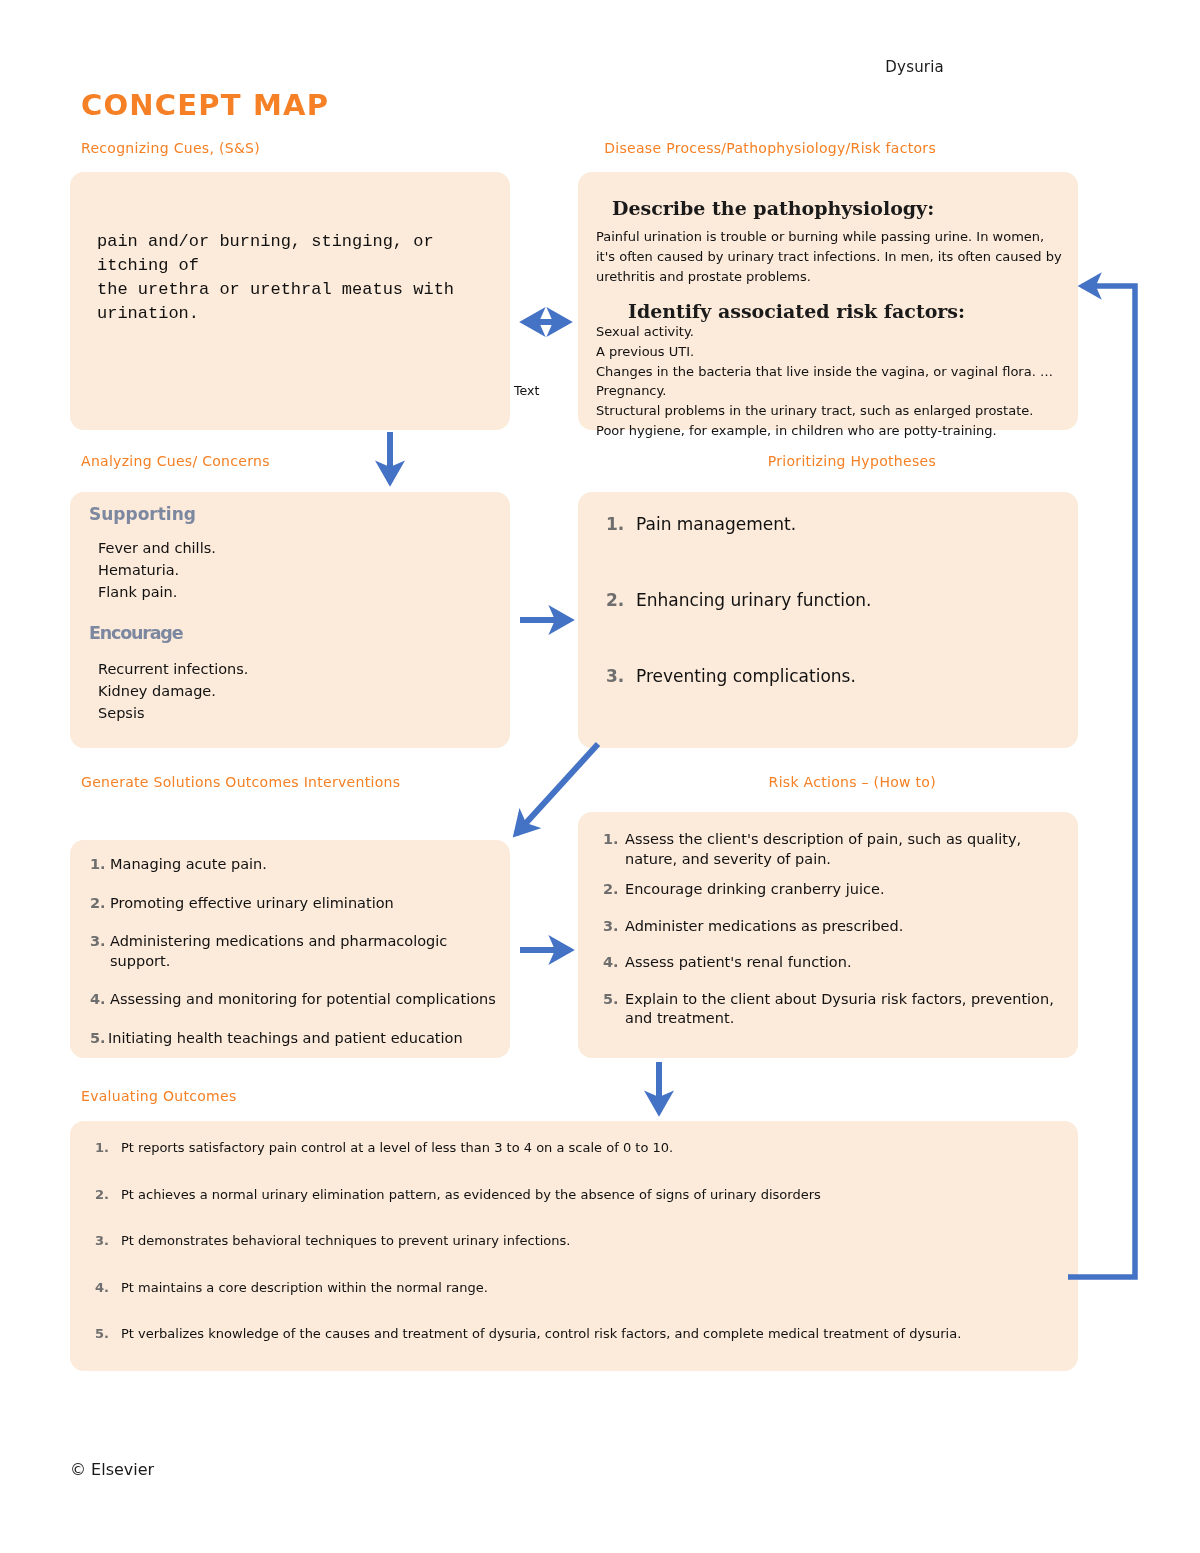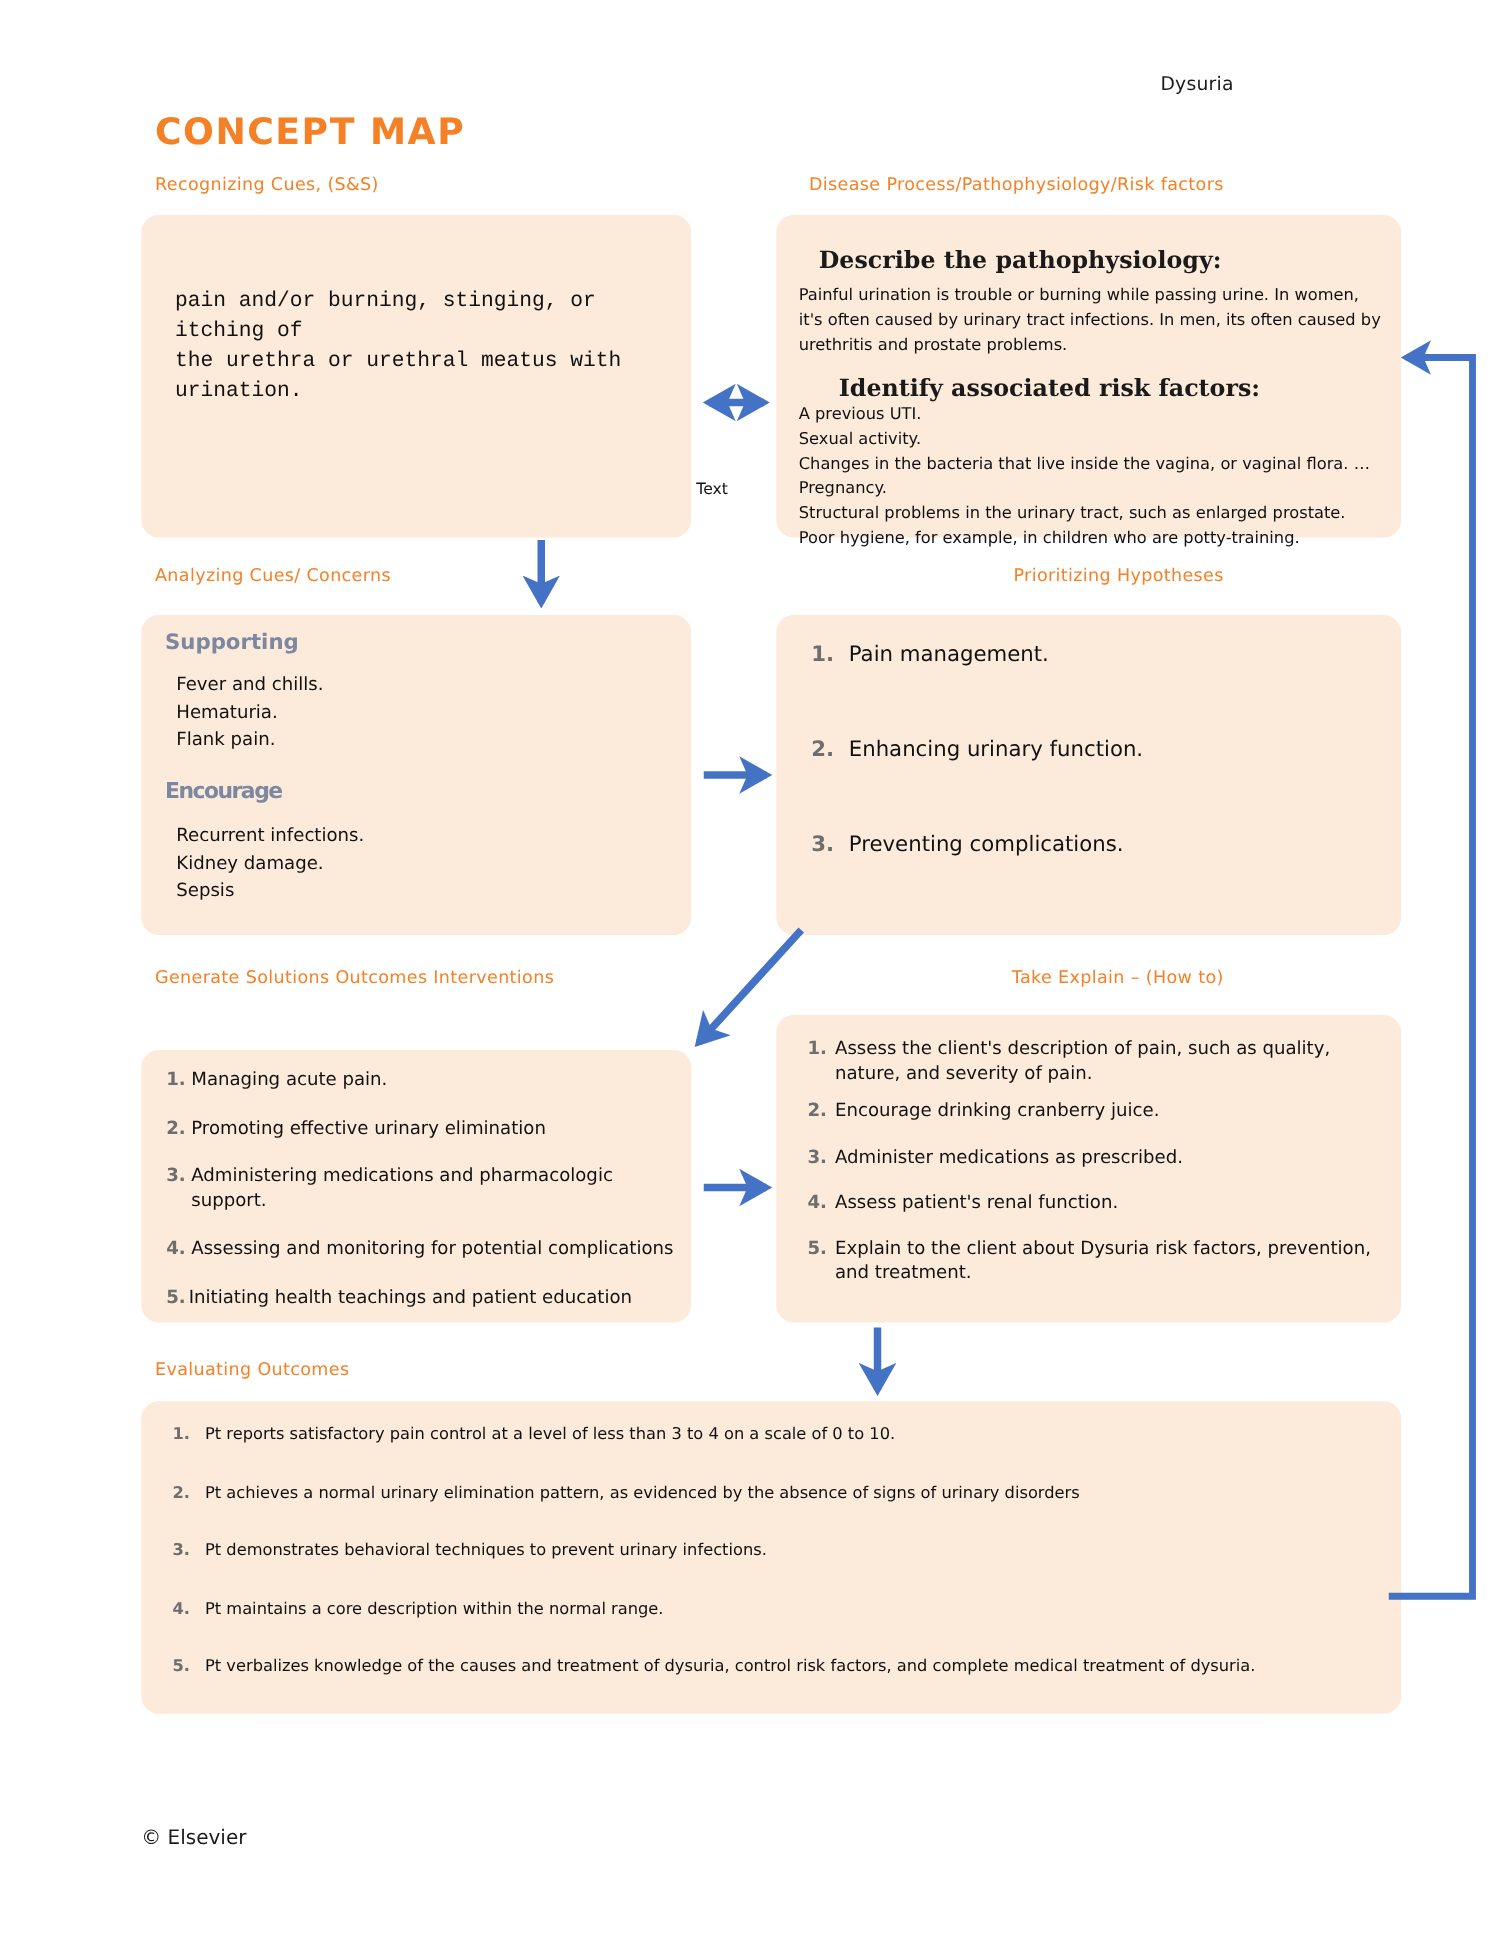--- a/index.html
+++ b/index.html
@@ -12,21 +12,20 @@
     height: 1553px;
     position: relative;
     font-family: "Liberation Sans", sans-serif;
     overflow: hidden;
   }
   .page {
     position: absolute;
     inset: 0;
     width: 1044px;
     height: 1553px;
-    margin-left: 43px;
   }
   .abs { position: absolute; }
 
   
   .doc-label {
     font-size: 15px;
     color: #1a1a1a;
     font-family: "DejaVu Sans", sans-serif;
     letter-spacing: .2px;
   }
@@ -145,22 +144,22 @@
 
   <div class="abs card" style="left:578px; top:172px; width:500px; height:258px;">
 
     <div class="abs sub-head" style="left:34px; top:25px;">Describe the pathophysiology:</div>
 
     <div class="abs small-text" style="left:18px; top:55px; width:470px; line-height:1.55;">Painful urination is trouble or burning while passing urine. In women, it's often caused by urinary tract infections. In men, its often caused by urethritis and prostate problems.</div>
 
     <div class="abs sub-head" style="left:50px; top:128px;">Identify associated risk factors:</div>
 
     <div class="abs small-text plain-lines" style="left:18px; top:150px; width:475px; line-height:1.52;">
+      <div>Sexual activity.</div>
       <div>A previous UTI.</div>
-      <div>Sexual activity.</div>
       <div>Changes in the bacteria that live inside the vagina, or vaginal flora. …</div>
       <div>Pregnancy.</div>
       <div>Structural problems in the urinary tract, such as enlarged prostate.</div>
       <div>Poor hygiene, for example, in children who are potty-training.</div>
     </div>
   </div>
 
   <div class="abs tiny-label" style="left:514px; top:383px;">Text</div>
 
   <div class="abs section-head" style="left:81px; top:451px;">Analyzing Cues/ Concerns</div>
@@ -225,21 +224,21 @@
         <span class="num body-text" style="width:20px;">4.</span>
         <span class="txt body-text">Assessing and monitoring for potential complications</span>
       </li>
       <li>
         <span class="num body-text" style="width:18px;">5.</span>
         <span class="txt body-text">Initiating health teachings and patient education</span>
       </li>
     </ol>
   </div>
 
-  <div class="abs section-head" style="right:108px; top:772px;">Take Explain – (How to)</div>
+  <div class="abs section-head" style="right:108px; top:772px;">Risk Actions – (How to)</div>
 
   <div class="abs card" style="left:578px; top:812px; width:500px; height:246px;">
     <ol class="numlist abs" style="left:25px; top:18px; width:455px;">
       <li style="margin-bottom:11px;">
         <span class="num body-text" style="width:22px;">1.</span>
         <span class="txt body-text">Assess the client's description of pain, such as quality, nature, and severity of pain.</span>
       </li>
       <li style="margin-bottom:17px;">
         <span class="num body-text" style="width:22px;">2.</span>
         <span class="txt body-text">Encourage drinking cranberry juice.</span>

